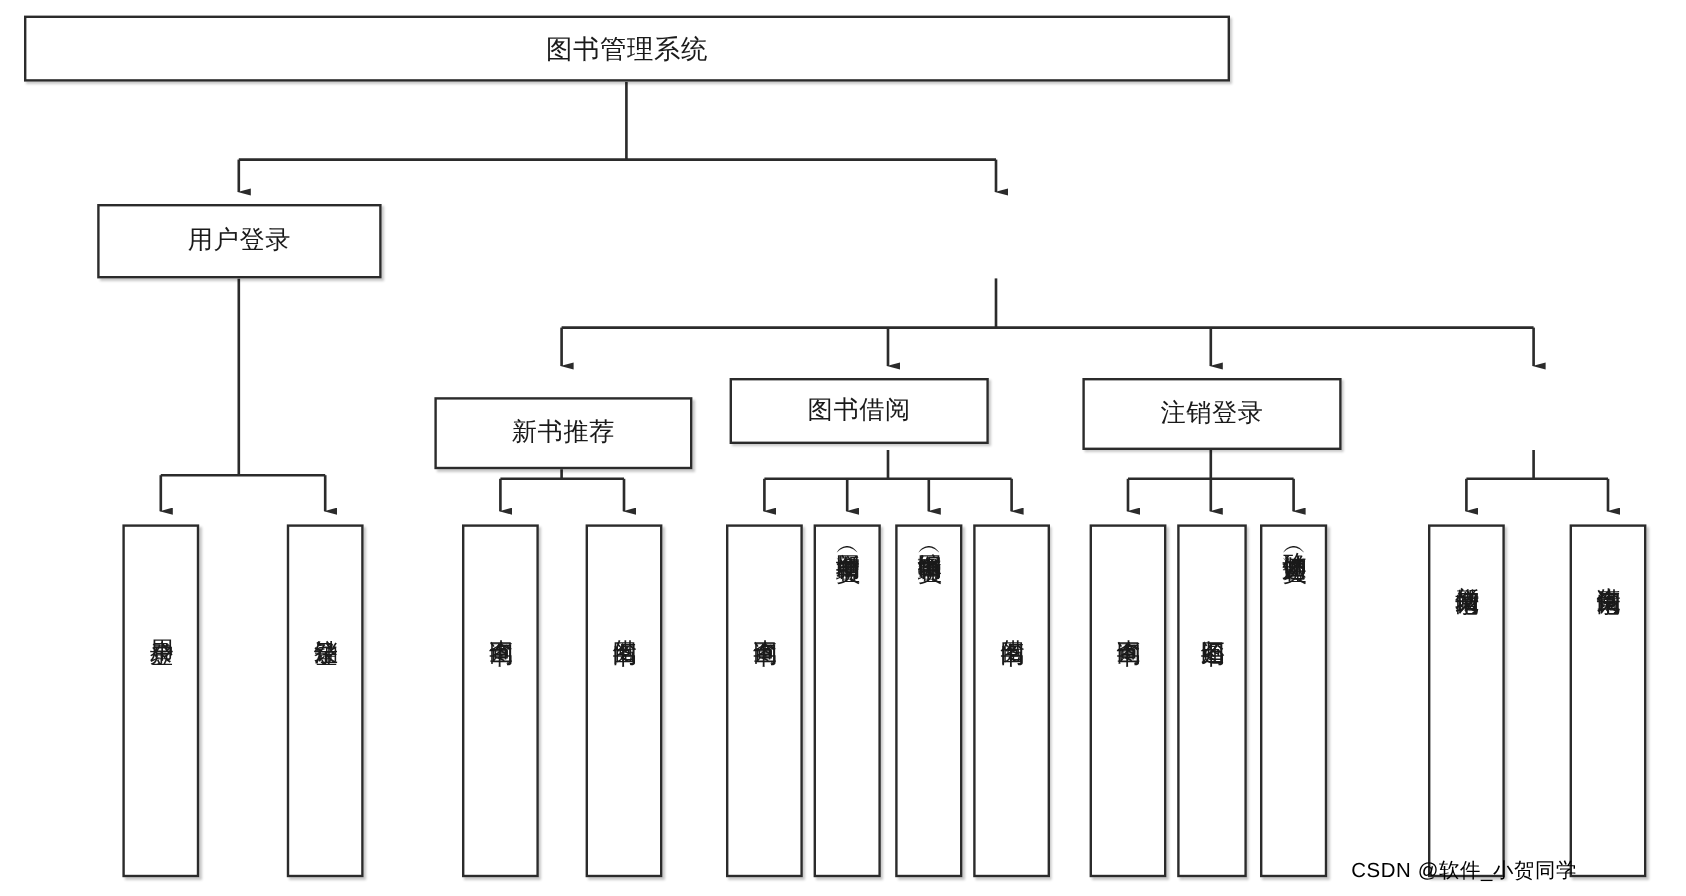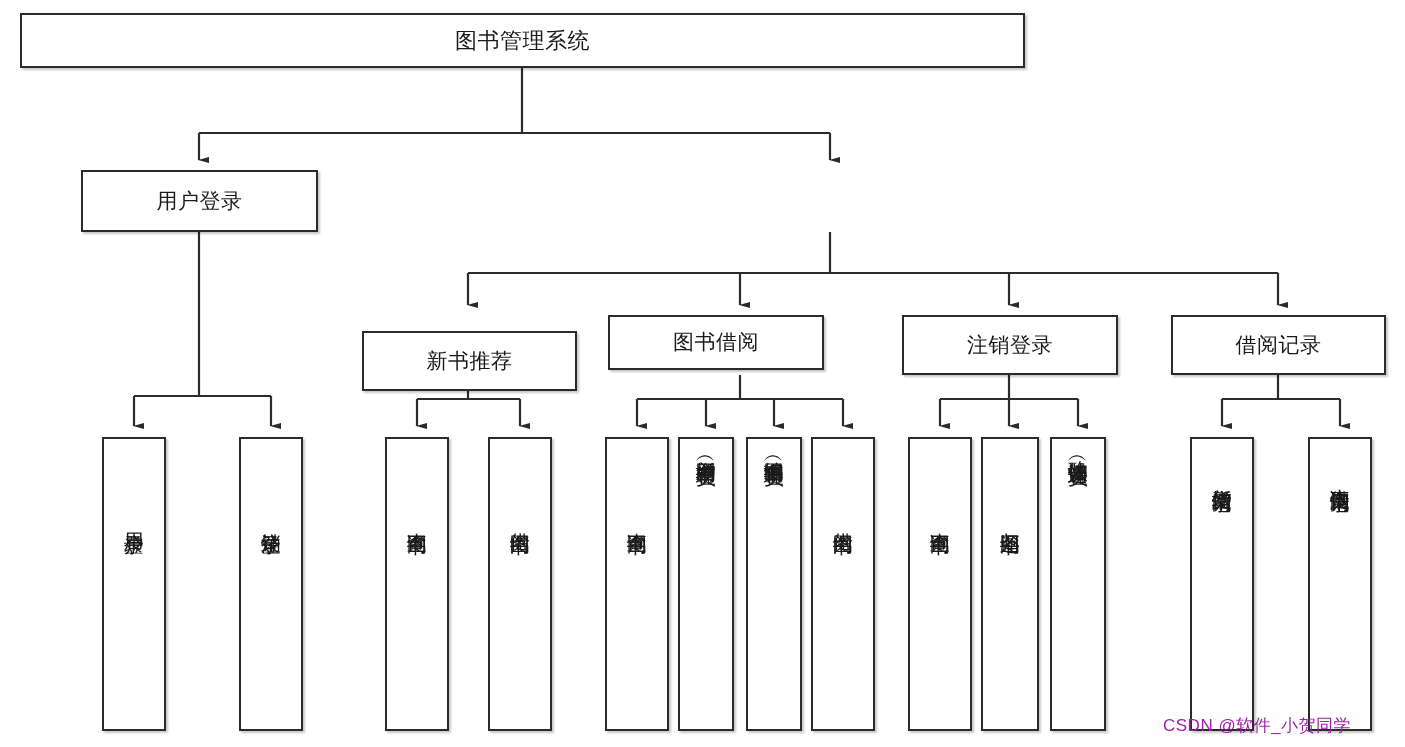--- a/index.html
+++ b/index.html
@@ -55,24 +55,24 @@
     font-size: 20px;
     line-height: 1.22;
     letter-spacing: 1px;
     white-space: normal;
     max-height: 276px;
     text-align: left;
   }
   .node.leaf.tall .label { max-height: 282px; }
   .watermark {
     position: absolute;
-    left: 1163px;
+    left: 1126px;
     top: 714px;
     font-size: 17px;
-    color: #a21caf;
+    color: #000000;
     white-space: nowrap;
     letter-spacing: 0.5px;
   }
 </style>
 </head>
 <body>
 
 <div id="canvas">
 
   <svg class="edges" viewBox="0 0 1405 747">
@@ -135,23 +135,20 @@
 
   <div class="node" style="left:362px; top:315px; width:215px; height:60px;margin-top:16px;">
     <span class="label">新书推荐</span>
   </div>
   <div class="node" style="left:608px; top:315px; width:216px; height:55px;">
     <span class="label">图书借阅</span>
   </div>
   <div class="node" style="left:902px; top:315px; width:216px; height:60px;">
     <span class="label">注销登录</span>
   </div>
-  <div class="node" style="left:1171px; top:315px; width:215px; height:60px;">
-    <span class="label">借阅记录</span>
-  </div>
 
   <div class="node leaf" style="left:102px; top:437px; width:64px; height:294px; padding-top:78px;">
     <span class="label">用户登录</span>
   </div>
   <div class="node leaf" style="left:239px; top:437px; width:64px; height:294px; padding-top:78px;">
     <span class="label">注销登录</span>
   </div>
 
   <div class="node leaf" style="left:385px; top:437px; width:64px; height:294px; padding-top:78px;">
     <span class="label">查询图书</span>

